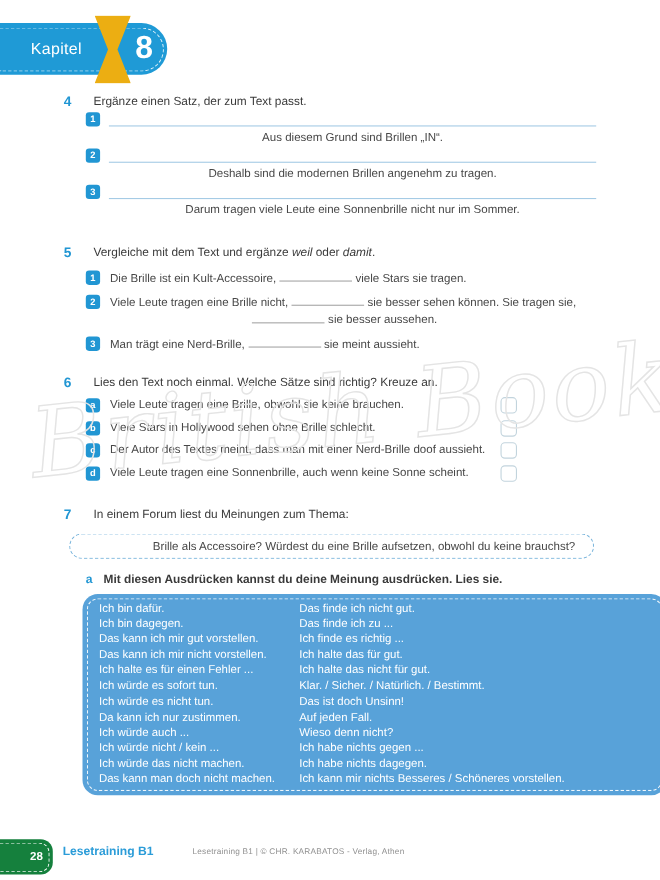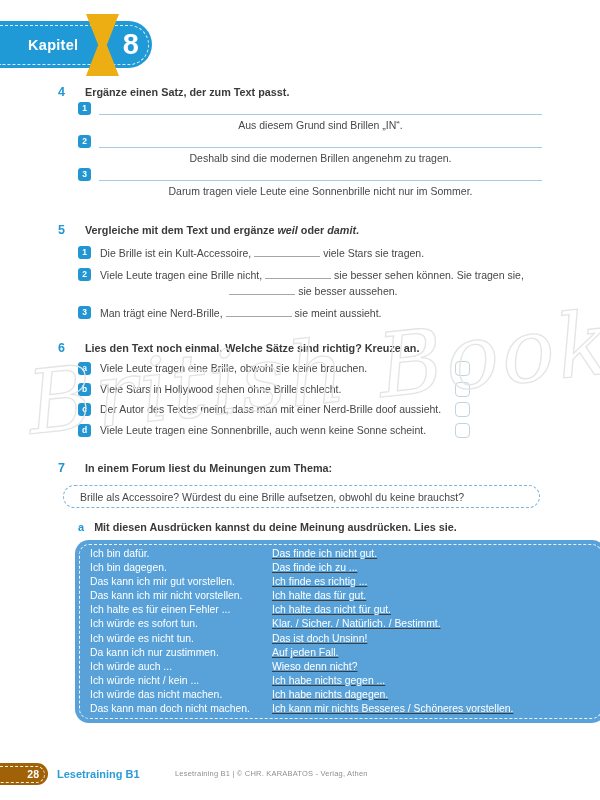--- a/index.html
+++ b/index.html
@@ -25,37 +25,37 @@
     position:absolute; left:0; top:21px; width:152px; height:47px;
     background:#1f9ad6; border-radius:0 24px 24px 0; z-index:2;
   }
   .banner-dash {
     position:absolute; top:3.5px; right:3.5px; bottom:3.5px; left:0;
     border:1.5px dashed rgba(255,255,255,.85); border-left:none;
     border-radius:0 20px 20px 0;
   }
   .banner-label {
     position:absolute; left:28px; top:50%; transform:translateY(-50%);
-    color:#fff; font-weight:bold; font-size:14.5px; letter-spacing:.3px;
+    color:#fff; font-weight:normal; font-size:14.5px; letter-spacing:.3px;
   }
   .banner-number {
     position:absolute; right:13px; top:50%; transform:translateY(-52%);
     color:#fff; font-weight:bold; font-size:29px;
   }
   .ribbon {
     position:absolute; left:86px; top:14px; width:33px; height:62px; z-index:3;
     background:#ecae12;
     clip-path:polygon(0 0, 100% 0, 63% 50%, 100% 100%, 0 100%, 37% 50%);
   }
 
   
   .ex { position:absolute; left:58px; width:484px; z-index:4; }
   .ex-head { display:flex; align-items:flex-start; }
   .ex-num { width:27px; flex:0 0 27px; color:#2196d3; font-weight:bold; font-size:12.5px; line-height:13px; }
-  .ex-title { font-weight:bold; font-size:10.8px; color:#3a3a3a; line-height:13px; }
+  .ex-title { font-weight:normal; font-size:10.8px; color:#3a3a3a; line-height:13px; }
   .ex-title em { font-style:italic; }
   .badge {
     flex:0 0 13px; width:13px; height:13px; border-radius:3px; background:#2196d3;
     color:#fff; font-weight:bold; font-size:8.5px; line-height:13px; text-align:center;
   }
   .body-text { font-size:10.5px; color:#474747; line-height:13px;text-align:center; }
 
   
   .ex4-items { margin-left:20px; margin-top:3px; }
   .ex4-item + .ex4-item { margin-top:4px; }
@@ -78,43 +78,43 @@
   .checkbox {
     position:absolute; left:377px; top:-1px; width:15px; height:15px;
     border:1.5px solid #c2d4dd; border-radius:4px; background:#fff;
   }
 
   
   .forum-box {
     margin:10px 0 0 5px; width:477px; height:23px;
     border:1.5px dashed #7ab5dc; border-radius:12px;
     display:flex; align-items:center; padding:0 16px;
-    font-size:10.5px; color:#474747; background:#fff;
+    font-size:10.5px; color:#474747; background:#fff;justify-content:flex-end;
   }
   .ex7-sub { display:flex; gap:10px; margin:13px 0 0 20px; align-items:flex-start; }
   .sub-letter { color:#2196d3; font-weight:bold; font-size:11px; line-height:13px; }
   .sub-title { font-weight:bold; font-size:10.8px; line-height:13px; color:#3a3a3a; }
 
   
   .expr-box {
     position:absolute; left:75px; top:540px; width:531px; height:183px;
     background:#58a2d9; border-radius:14px; z-index:4;
   }
   .expr-dash {
     position:absolute; inset:4px; border:1px dashed rgba(255,255,255,.9); border-radius:10px;
   }
   .expr-cols { position:absolute; left:15px; top:7px; right:8px; display:flex; }
   .expr-col-left { flex:0 0 182px; }
-  .expr-col-right { flex:1;text-decoration:underline; }
+  .expr-col-right { flex:1; }
   .expr-line { color:#fff; font-size:10.4px; line-height:14.1px; white-space:nowrap; }
 
   
   .page-badge {
-    position:absolute; left:0; top:763px; width:48px; height:22px;
-    background:#a16207; border-radius:0 11px 11px 0; z-index:4;
+    position:absolute; left:0; top:763px; width:48px; height:32px;
+    background:#15803d; border-radius:0 11px 11px 0; z-index:4;
   }
   .page-badge-dash {
     position:absolute; top:2.5px; right:3px; bottom:2.5px; left:0;
     border:1px dashed rgba(255,255,255,.9); border-left:none; border-radius:0 9px 9px 0;
   }
   .page-number {
     position:absolute; right:9px; top:50%; transform:translateY(-50%);
     color:#fff; font-weight:bold; font-size:10.5px;
   }
   .book-label {

